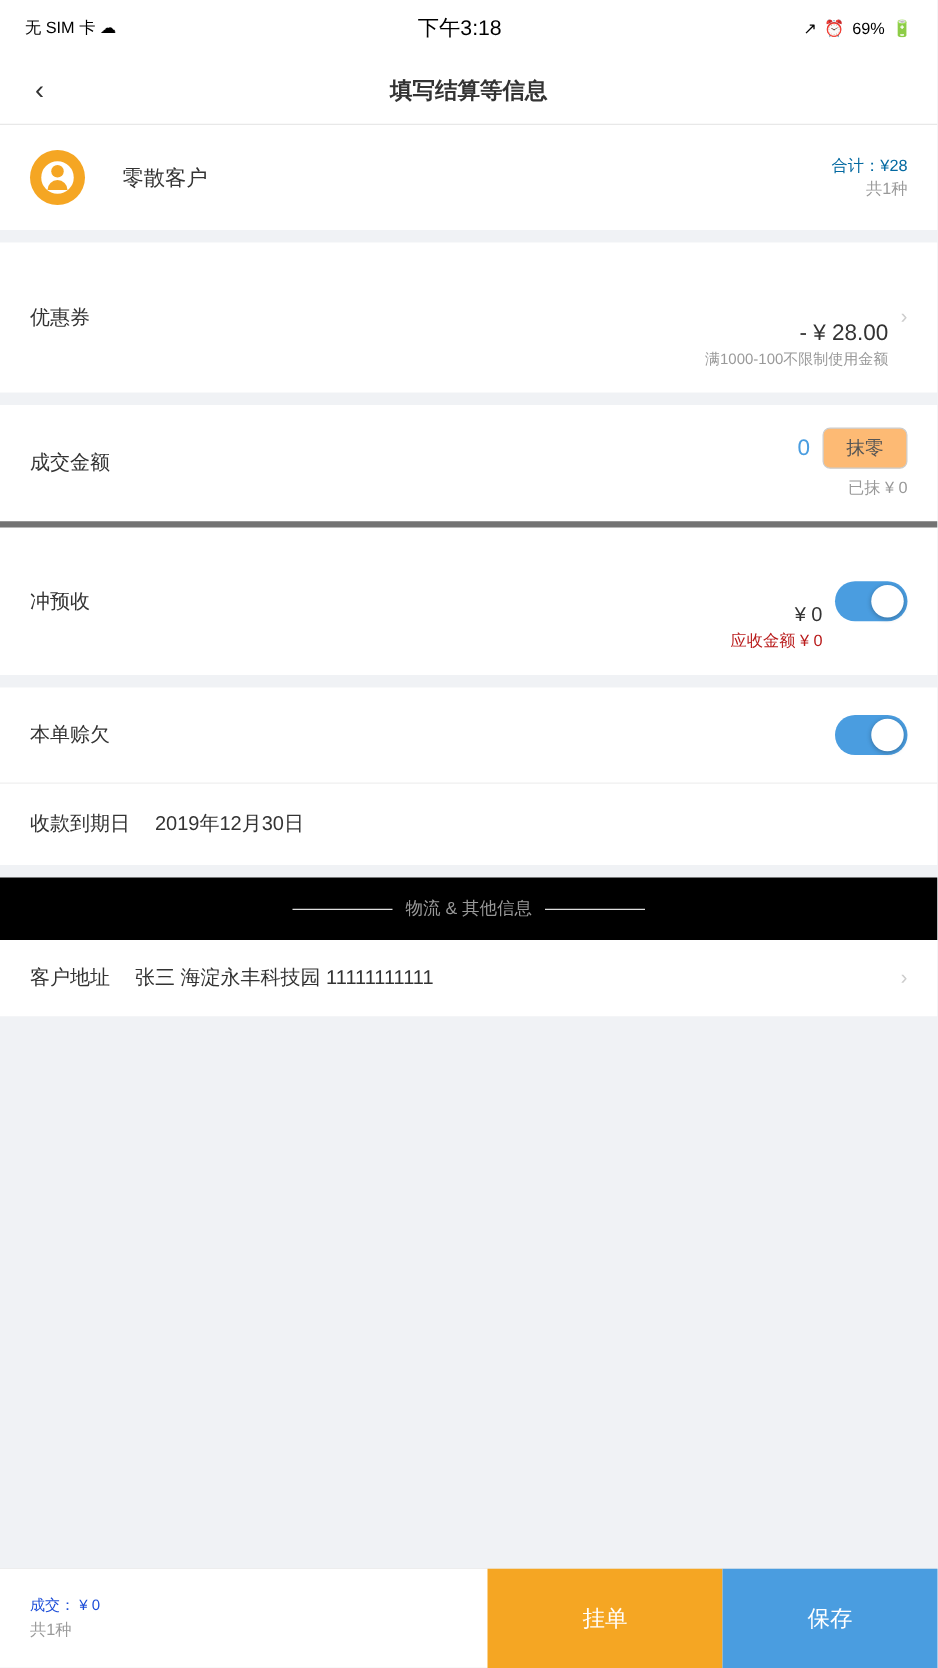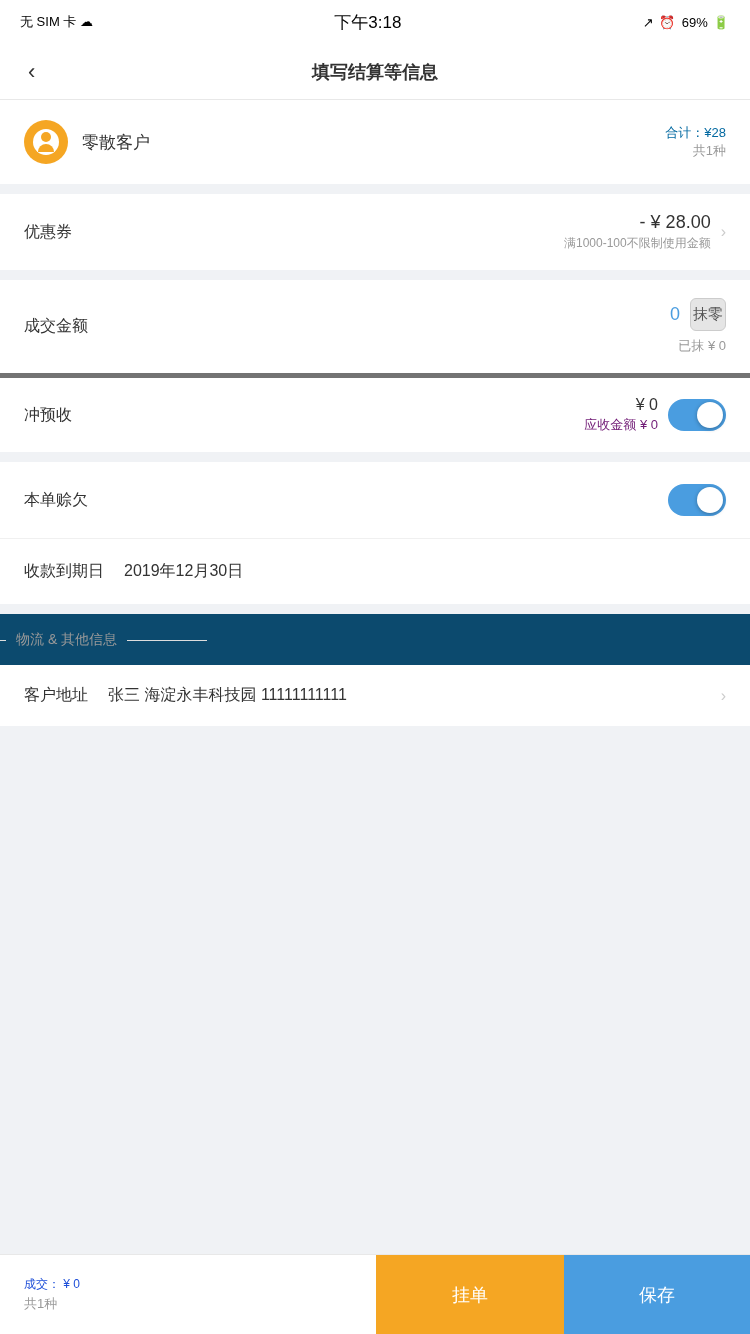--- a/index.html
+++ b/index.html
@@ -68,21 +68,21 @@
     
     .customer-row {
       display: flex;
       align-items: center;
       justify-content: space-between;
       padding: 20px 24px;
     }
     .customer-left {
       display: flex;
       align-items: center;
-      gap: 14px;
+      gap: 30px;
     }
     .avatar {
       width: 44px;
       height: 44px;
       border-radius: 50%;
       background: #f5a623;
       display: flex;
       align-items: center;
       justify-content: center;
     }
@@ -145,20 +145,21 @@
     }
     .row-right {
       display: flex;
       align-items: center;
       gap: 10px;
       flex: 1;
       justify-content: flex-end;
     }
     .row-value-block {
       text-align: right;
+      margin-top: 44px;
     }
     .coupon-value {
       font-size: 18px;
       color: #333;
       font-weight: 500;
     }
     .coupon-sub {
       font-size: 12px;
       color: #999;
       margin-top: 2px;
@@ -175,41 +176,41 @@
       font-weight: 500;
       border: none;
       outline: none;
       text-align: right;
       width: 80px;
       background: transparent;
     }
     .round-zero-btn {
       border: 1px solid #ccc;
       border-radius: 6px;
-      padding: 6px 2px;
+      padding: 6px 18px;
       font-size: 15px;
       color: #555;
-      background: #e5e5e5;
+      background: #fdba74;
       cursor: pointer;
     }
     .amount-sub {
       font-size: 13px;
       color: #999;
       text-align: right;
       margin-top: 2px;
     }
 
     
     .prepay-value {
       font-size: 16px;
       color: #333;
     }
     .prepay-sub {
       font-size: 13px;
-      color: #701a75;
+      color: #b91c1c;
       margin-top: 2px;
       text-align: right;
     }
 
     
     .toggle-wrapper {
       position: relative;
       width: 58px;
       height: 32px;
     }
@@ -243,21 +244,22 @@
     .due-date-row {
       display: flex;
       align-items: center;
       padding: 22px 24px;
       gap: 20px;
       border-top: 1px solid #f0f0f0;
     }
 
     
     .logistics-header {
-      background: #0c4a6e;
+      background: #000000;
+      text-align: center;
       padding: 16px;
       position: relative;
     }
     .logistics-header-text {
       font-size: 14px;
       color: #999;
       position: relative;
       display: inline-block;
     }
     .logistics-header-text::before,
@@ -323,21 +325,21 @@
       font-size: 18px;
       color: #fff;
       font-weight: 500;
       cursor: pointer;
       display: flex;
       align-items: center;
       justify-content: center;
     }
     .btn-save {
       height: 80px;
-      width: 186px;
+      width: 172px;
       background: #4a9de0;
       border: none;
       font-size: 18px;
       color: #fff;
       font-weight: 500;
       cursor: pointer;
       display: flex;
       align-items: center;
       justify-content: center;
     }

